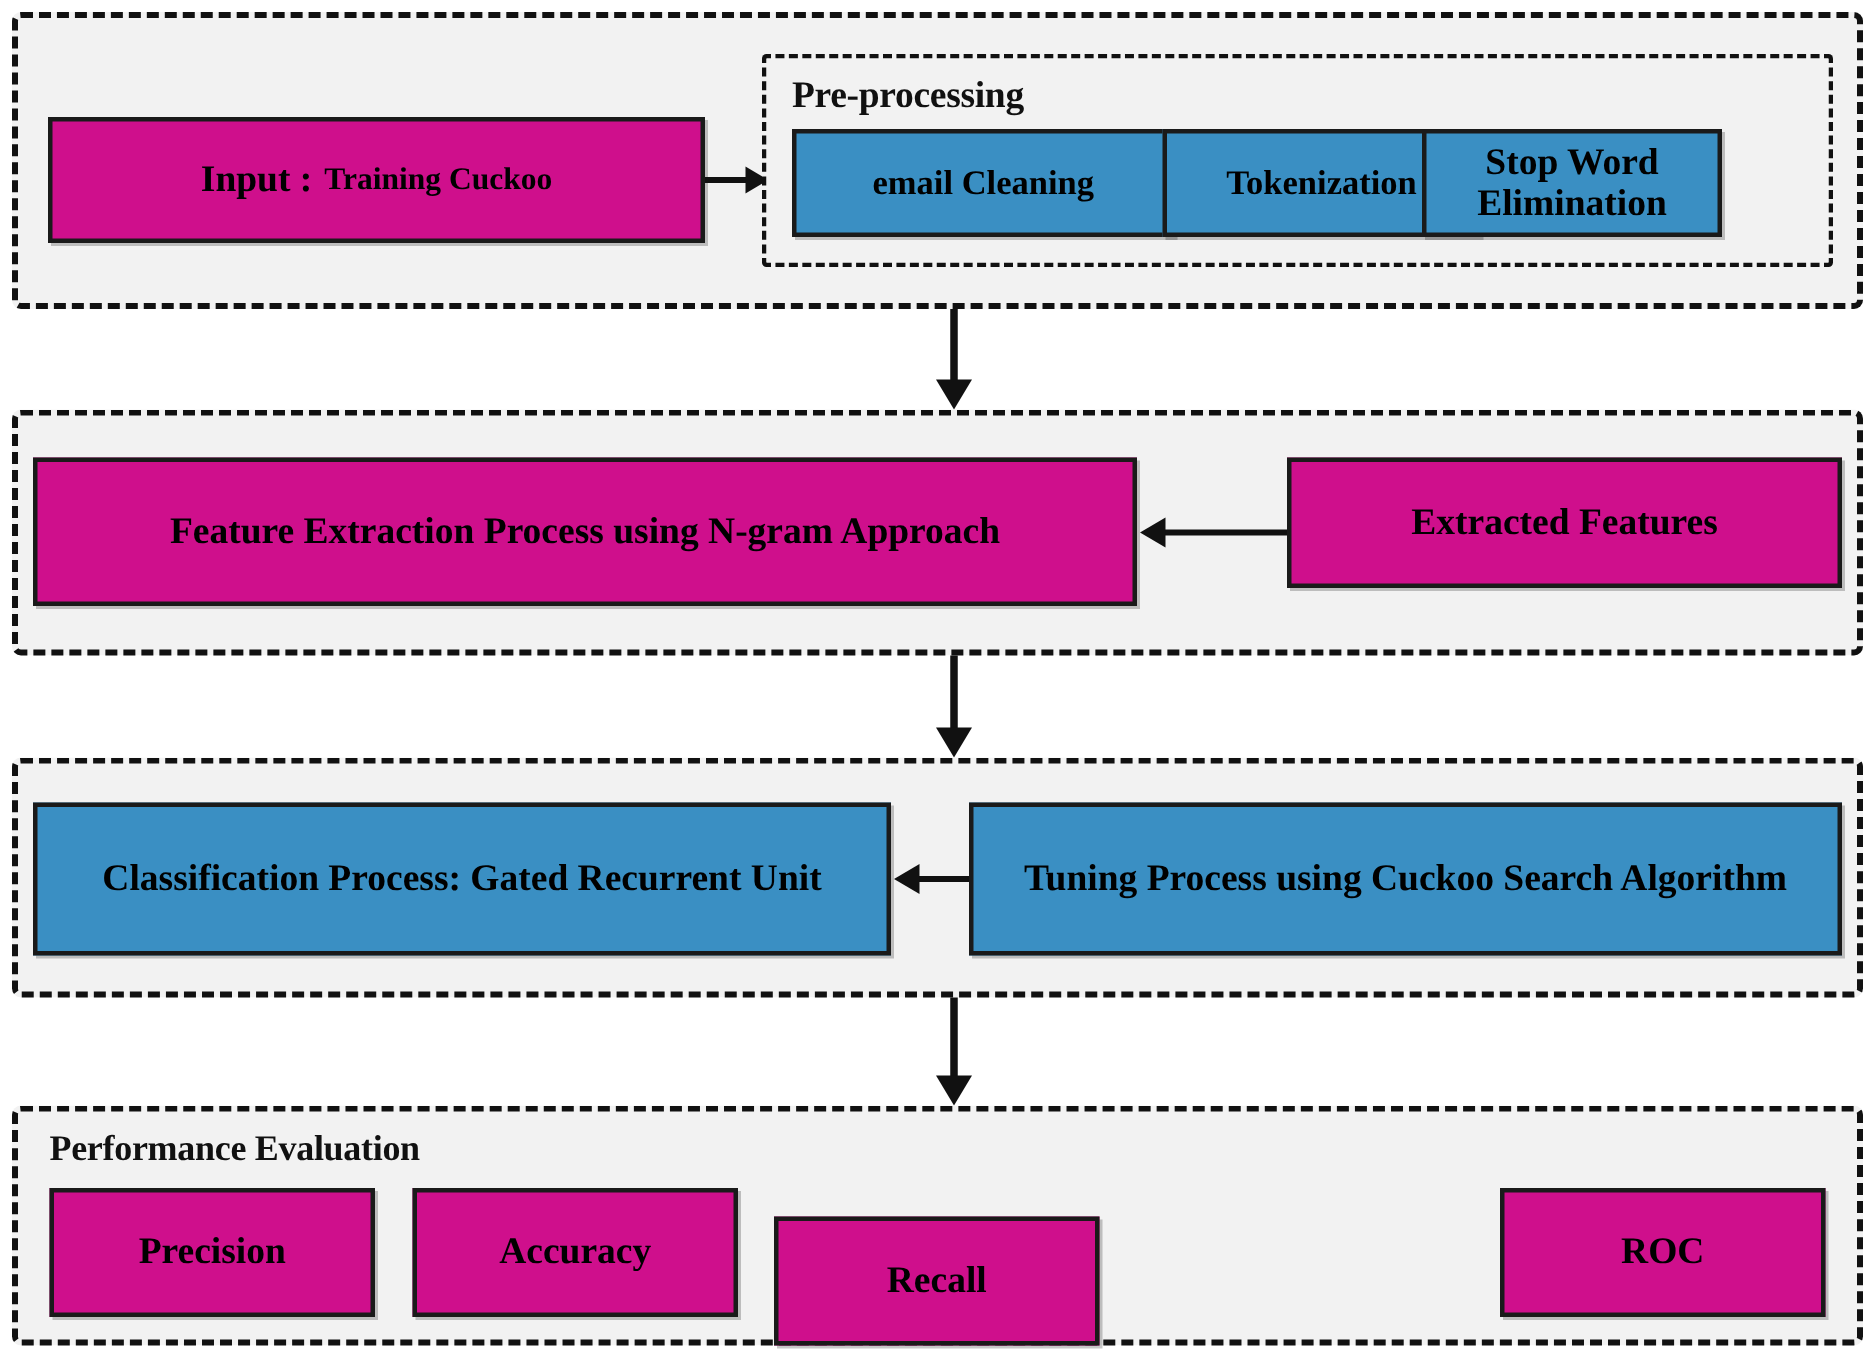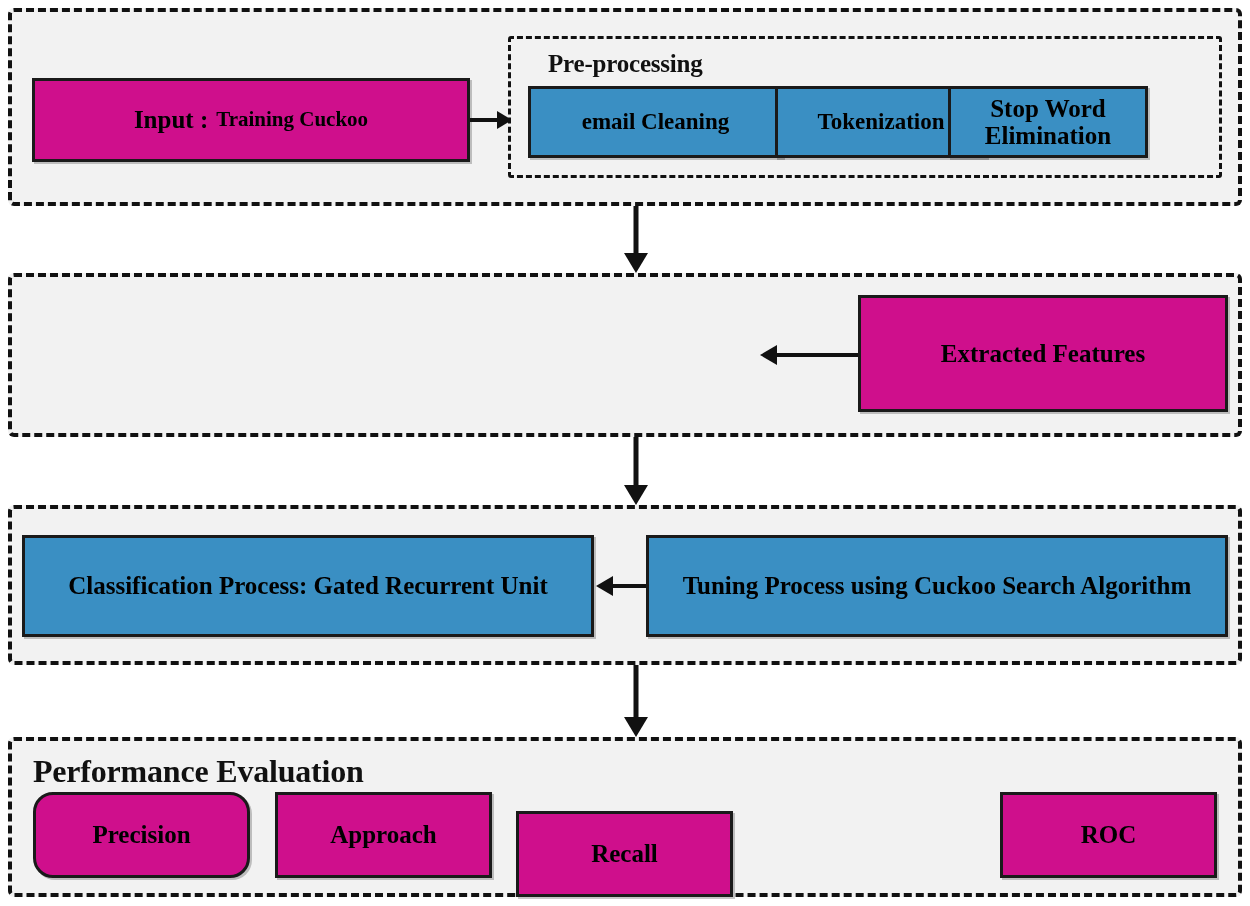--- a/index.html
+++ b/index.html
@@ -131,48 +131,51 @@
     <span style="font-size:0.84em; margin-left:8px;">Training Cuckoo</span>
   </div>
 
   <div class="arrow-h" style="left:470px; top:108px; width:42px; height:24px;">
     <div class="shaft" style="left:0; width:32px;"></div>
     <div class="head-right"></div>
   </div>
 
   <div class="group inner" style="left:508px; top:36px; width:714px; height:142px;"></div>
 
-  <div class="group-caption" style="left:528px; top:50px; font-size:25px;margin-left:20px;">Pre-processing</div>
+  <div class="group-caption" style="left:528px; top:50px; font-size:25px;">Pre-processing</div>
 
   <div class="box blue" style="left:528px; top:86px; width:255px; height:72px; font-size:23px;">
     <span class="lbl">email Cleaning</span>
   </div>
 
   <div class="box blue" style="left:775px; top:86px; width:212px; height:72px; font-size:23px;">
     <span class="lbl">Tokenization</span>
   </div>
 
   <div class="box blue" style="left:948px; top:86px; width:200px; height:72px; font-size:25px;">
     <span class="lbl">Stop Word Elimination</span>
   </div>
 
   <div class="arrow-v" style="left:614px; top:206px; width:44px; height:67px;">
     <div class="shaft" style="height:50px;"></div>
     <div class="head"></div>
   </div>
 
   <div class="group" style="left:8px; top:273px; width:1234px; height:164px;"></div>
 
+  <div class="box pink" style="left:22px; top:305px; width:736px; height:99px; font-size:25px;">
+    <span class="lbl">Feature Extraction Process using N-gram Approach</span>
+  </div>
 
   <div class="arrow-h" style="left:760px; top:343px; width:98px; height:24px;">
     <div class="shaft" style="left:14px; right:0;"></div>
     <div class="head-left"></div>
   </div>
 
-  <div class="box pink" style="left:858px; top:295px; width:370px; height:117px; font-size:25px;">
+  <div class="box pink" style="left:858px; top:305px; width:370px; height:87px; font-size:25px;">
     <span class="lbl">Extracted Features</span>
   </div>
 
   <div class="arrow-v" style="left:614px; top:437px; width:44px; height:68px;">
     <div class="shaft" style="height:51px;"></div>
     <div class="head"></div>
   </div>
 
   <div class="group" style="left:8px; top:505px; width:1234px; height:160px;"></div>
 
@@ -189,28 +192,28 @@
     <span class="lbl">Tuning Process using Cuckoo Search Algorithm</span>
   </div>
 
   <div class="arrow-v" style="left:614px; top:665px; width:44px; height:72px;">
     <div class="shaft" style="height:55px;"></div>
     <div class="head"></div>
   </div>
 
   <div class="group" style="left:8px; top:737px; width:1234px; height:160px;"></div>
 
-  <div class="group-caption" style="left:33px; top:753px; font-size:32px;">Performance Evaluation</div>
-
-  <div class="box pink" style="left:33px; top:792px; width:217px; height:86px; font-size:25px;border-radius:20px;">
+  <div class="group-caption" style="left:33px; top:753px; font-size:24px;">Performance Evaluation</div>
+
+  <div class="box pink" style="left:33px; top:792px; width:217px; height:86px; font-size:25px;">
     <span class="lbl">Precision</span>
   </div>
 
   <div class="box pink" style="left:275px; top:792px; width:217px; height:86px; font-size:25px;">
-    <span class="lbl">Approach</span>
+    <span class="lbl">Accuracy</span>
   </div>
 
   <div class="box pink" style="left:516px; top:811px; width:217px; height:86px; font-size:25px;">
     <span class="lbl">Recall</span>
   </div>
 
 
   <div class="box pink" style="left:1000px; top:792px; width:217px; height:86px; font-size:25px;">
     <span class="lbl">ROC</span>
   </div>

